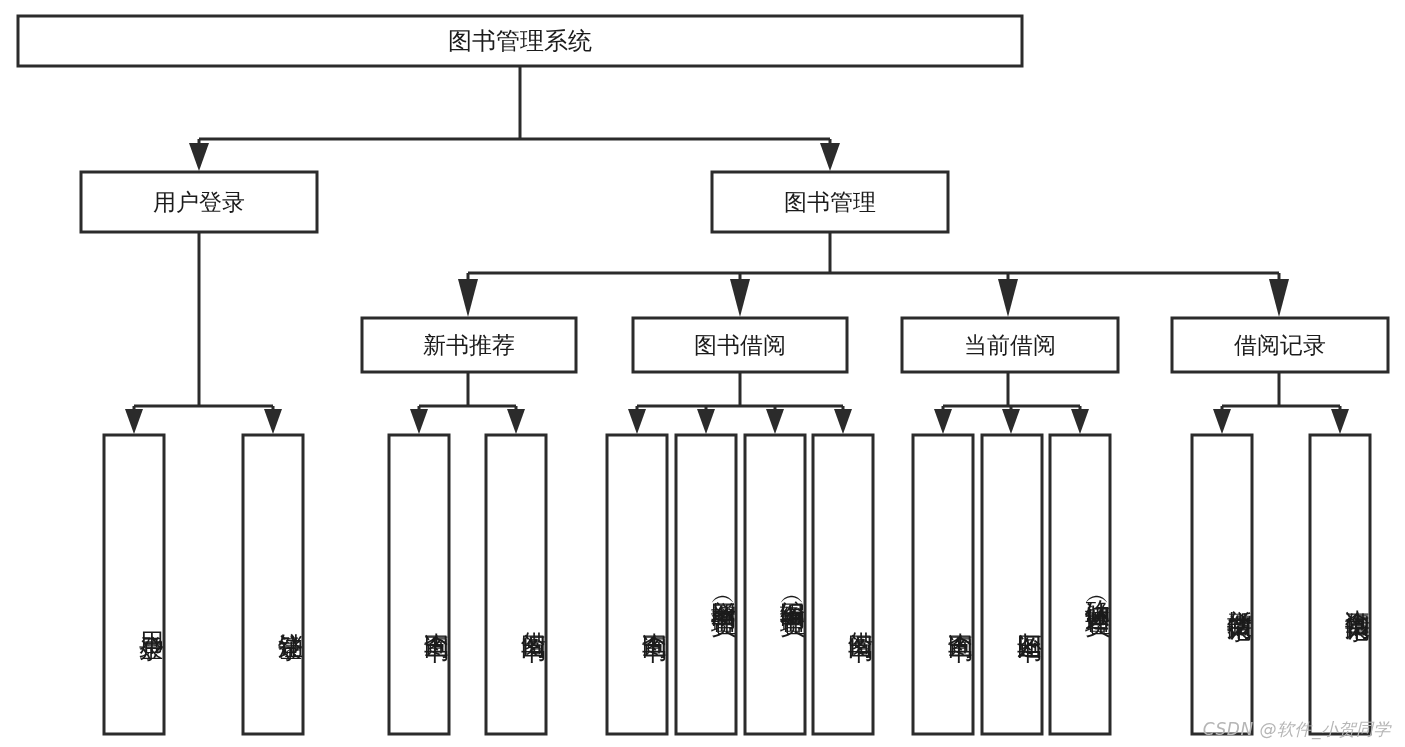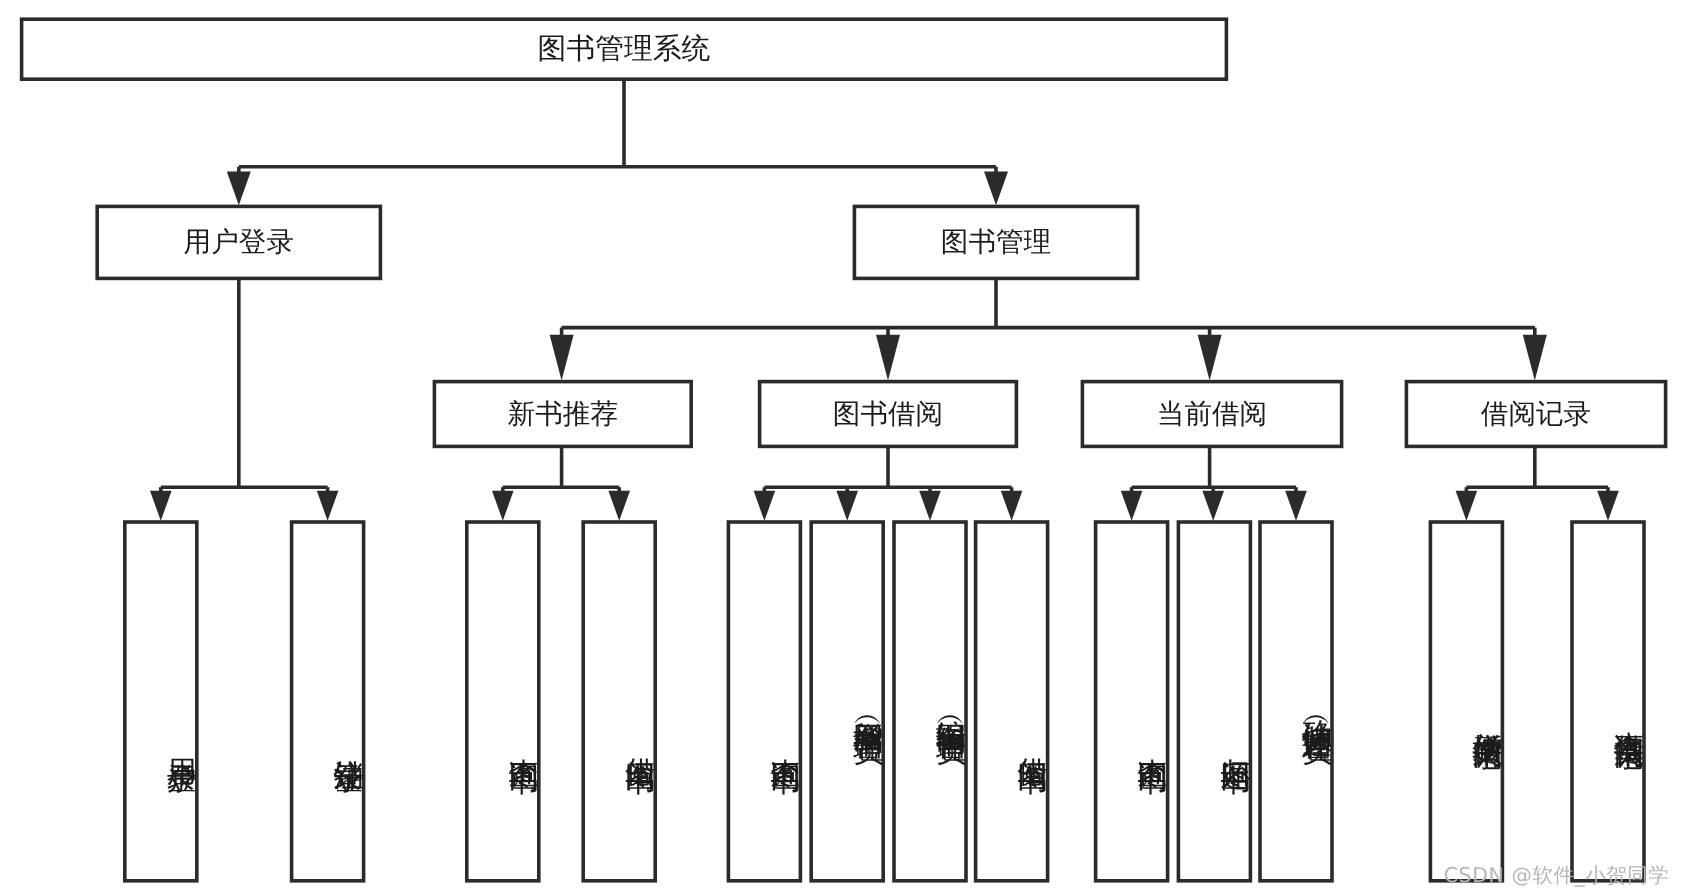--- a/index.html
+++ b/index.html
@@ -73,20 +73,21 @@
   }
   .watermark {
     position: absolute;
     right: 14px;
     bottom: 6px;
     font-family: "DejaVu Sans", "Liberation Sans", sans-serif;
     font-size: 17px;
     color: #b6b6b6;
     letter-spacing: 0.5px;
     white-space: nowrap;
+    font-style: italic;
   }
 </style>
 </head>
 <body>
 
 <div id="diagram-root">
 
   <svg class="diagram-canvas" viewBox="0 0 1405 747">
 
     <g>

